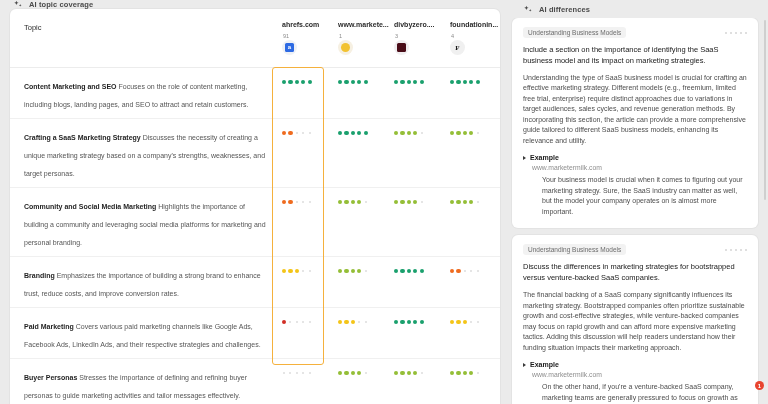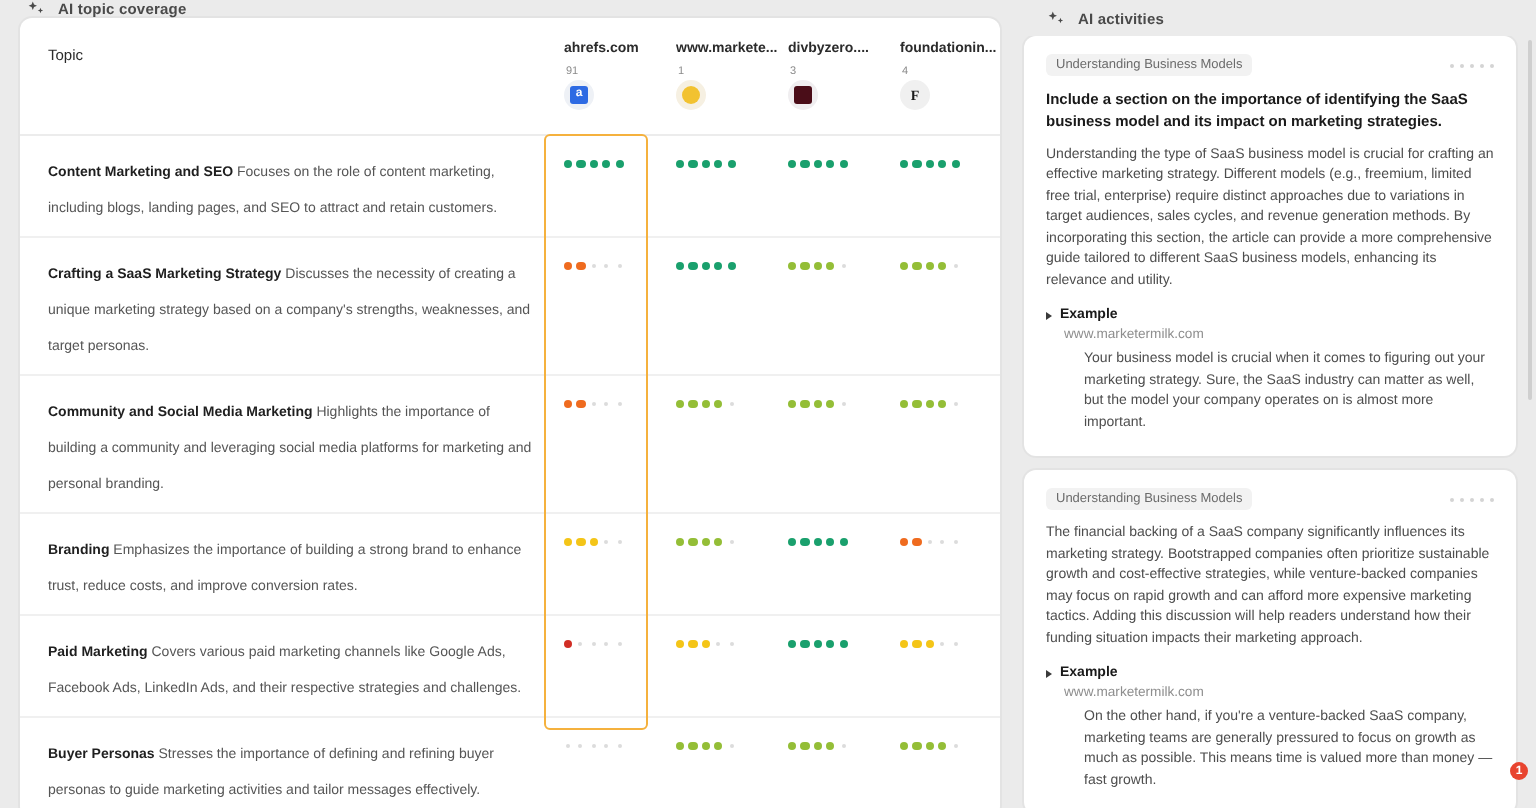--- a/index.html
+++ b/index.html
@@ -103,21 +103,21 @@
     margin-bottom: 7px;
     box-shadow: 0 0 0 1px rgba(0,0,0,.03);
   }
   .sugg-top { display:flex; align-items:center; justify-content:space-between; margin-bottom: 7px; }
   .sugg-tag {
     font-size: 6.5px; color: #6b6b6b; background: #f2f2f2;
     padding: 2px 5px; border-radius: 3px; display:inline-block;
   }
   .sugg-dots { display:flex; gap: 3px; }
   .sugg-dots span { width: 2px; height: 2px; border-radius: 50%; background: #d4d4d4; display:block; }
-  .sugg-title { font-size: 7.5px; font-weight: 700; color: #1a1a1a; line-height: 1.45; margin-bottom: 6px; }
+  .sugg-title { font-size: 7.5px; font-weight: 400; color: #1a1a1a; line-height: 1.45; margin-bottom: 6px; }
   .sugg-body { font-size: 7px; color: #4d4d4d; line-height: 1.5; }
   .example-row { display:flex; align-items:center; gap: 4px; margin: 8px 0 3px 0; }
   .tri {
     width: 0; height: 0;
     border-left: 3.2px solid #3a3a3a;
     border-top: 2.4px solid transparent;
     border-bottom: 2.4px solid transparent;
   }
   .example-label { font-size: 7px; font-weight: 700; color: #1a1a1a; }
   .example-url { font-size: 6.8px; color: #8e8e8e; margin: 0 0 4px 9px; }
@@ -398,21 +398,21 @@
 
   <div class="right-pane">
 
     <div class="pane-head">
       <span class="ai-icon">
         <svg width="9" height="9" viewBox="0 0 12 12">
           <path d="M3.2 1 L4 3 L6 3.8 L4 4.6 L3.2 6.6 L2.4 4.6 L0.4 3.8 L2.4 3 Z" fill="#4a4a4a"></path>
           <path d="M8.3 5.2 L8.8 6.5 L10.1 7 L8.8 7.5 L8.3 8.8 L7.8 7.5 L6.5 7 L7.8 6.5 Z" fill="#4a4a4a"></path>
         </svg>
       </span>
-      <span>AI activities</span>
+      <span>AI differences</span>
     </div>
 
     <div class="right-inner">
       <div class="sugg-scroll" id="sugg-list">
           <div class="sugg-card">
             <div class="sugg-top">
               <span class="sugg-tag">Understanding Business Models</span>
               <span class="sugg-dots">
                 <span></span>
                 <span></span>
@@ -434,20 +434,21 @@
             <div class="sugg-top">
               <span class="sugg-tag">Understanding Business Models</span>
               <span class="sugg-dots">
                 <span></span>
                 <span></span>
                 <span></span>
                 <span></span>
                 <span></span>
               </span>
             </div>
+            <div class="sugg-title">Discuss the differences in marketing strategies for bootstrapped versus venture-backed SaaS companies.</div>
             <div class="sugg-body">The financial backing of a SaaS company significantly influences its marketing strategy. Bootstrapped companies often prioritize sustainable growth and cost-effective strategies, while venture-backed companies may focus on rapid growth and can afford more expensive marketing tactics. Adding this discussion will help readers understand how their funding situation impacts their marketing approach.</div>
             <div class="example-row">
               <span class="tri"></span>
               <span class="example-label">Example</span>
             </div>
             <div class="example-url">www.marketermilk.com</div>
             <div class="example-quote">On the other hand, if you're a venture-backed SaaS company, marketing teams are generally pressured to focus on growth as much as possible. This means time is valued more than money — fast growth.</div>
           </div>
         </div>
       <div class="scrollbar"></div>

